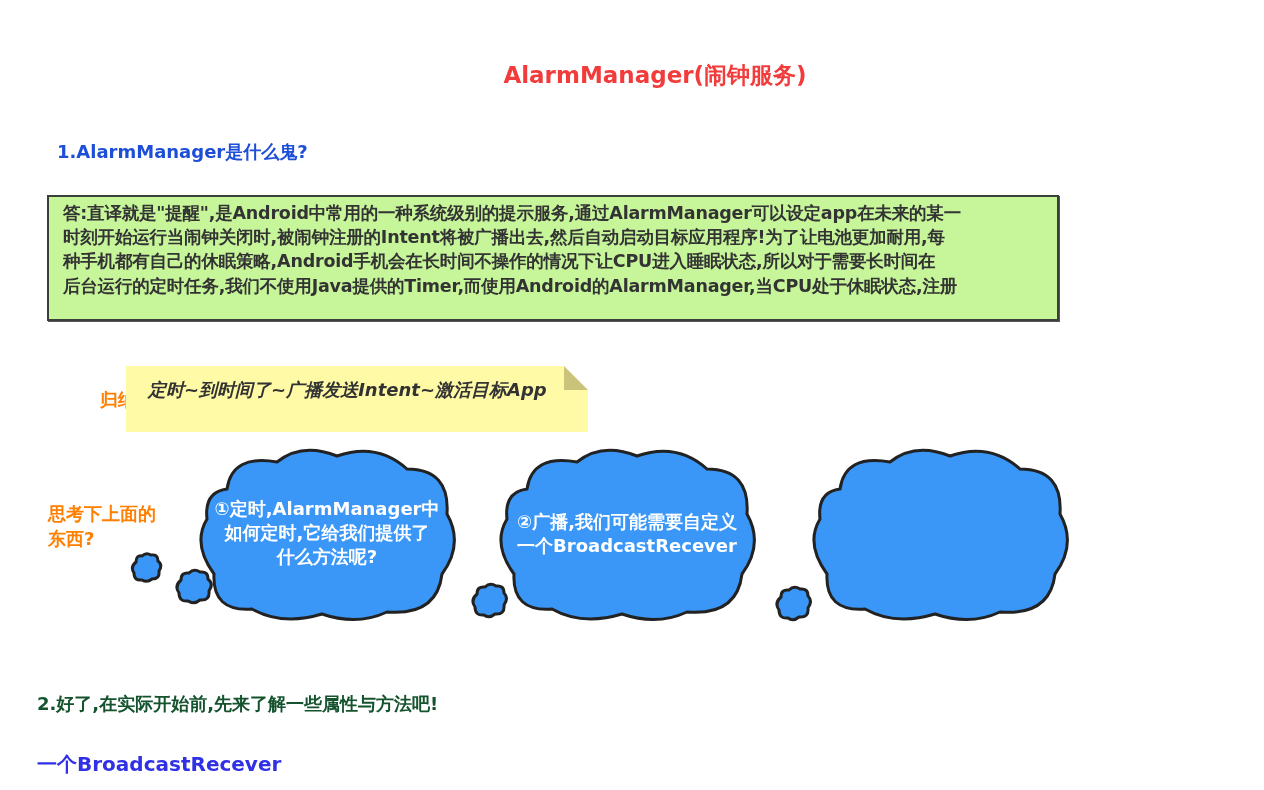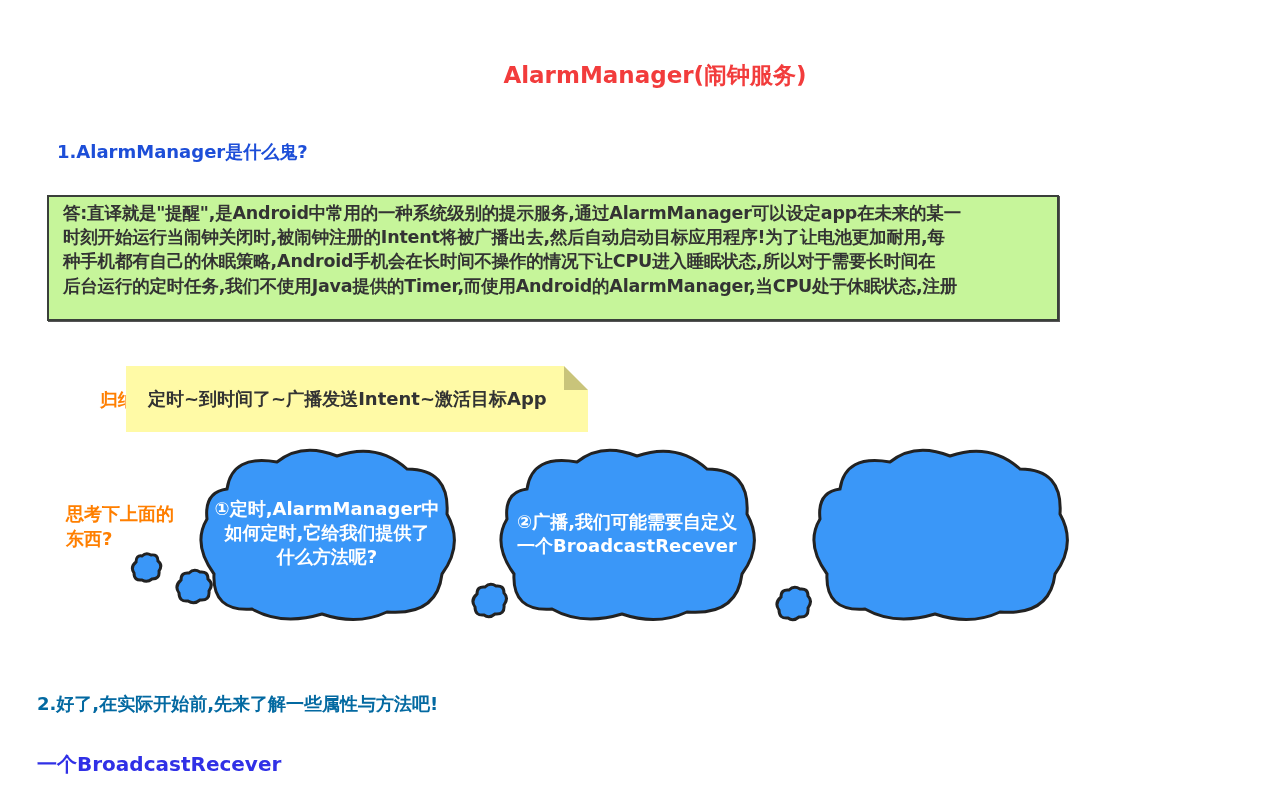--- a/index.html
+++ b/index.html
@@ -9,26 +9,26 @@
   .title { left:0; width:1310px; top:60px; text-align:center; font-size:23px; color:#f23c3c; }
   .h1 { left:57px; top:140px; font-size:18px; color:#1d4ed8; }
   .answer { left:47px; top:195px; width:1012px; height:126px; background:#c6f59a; border:2px solid #3a3f3a;
             box-shadow: 1px 1px 0 #555; font-size:17.5px; line-height:24.2px; color:#333;
             padding:4px 8px 0 14px; box-sizing:border-box; }
   .answer div { white-space:nowrap; letter-spacing:-0.2px; }
   .summary-label { left:57px; top:388px; font-size:18px; color:#ff7f00;margin-left:43px; }
   .note { left:126px; top:366px; width:462px; height:66px; background:#fffaa6; }
   .note-fold { position:absolute; right:0; top:0; width:0; height:0;
                border-left:24px solid #c9c47a; border-top:24px solid #ffffff; }
-  .note-text { position:absolute; left:22px; top:21px; font-size:18px; color:#333; white-space:nowrap; }
-  .think { left:48px; top:501px; font-size:18px; line-height:25px; color:#ff7f00;margin-left:18px; }
+  .note-text { position:absolute; left:22px; top:12px; font-size:18px; color:#333; white-space:nowrap;font-style:italic; }
+  .think { left:48px; top:501px; font-size:18px; line-height:25px; color:#ff7f00; }
   .cloud { position:absolute; }
   .cloud svg { position:absolute; left:0; top:0; }
   .cloud-text { position:absolute; left:0; right:0; text-align:center; color:#fff; font-size:18px; line-height:24px; }
-  .h2 { left:37px; top:692px; font-size:18px; color:#0369a1; }
+  .h2 { left:37px; top:692px; font-size:18px; color:#14532d; }
   .h3 { left:37px; top:751px; font-size:20px; color:#3030e6; }
 </style>
 </head>
 <body>
 
 <div class="abs title">AlarmManager(闹钟服务)</div>
 
 <div class="abs h1">1.AlarmManager是什么鬼?</div>
 
 <div class="abs answer">

